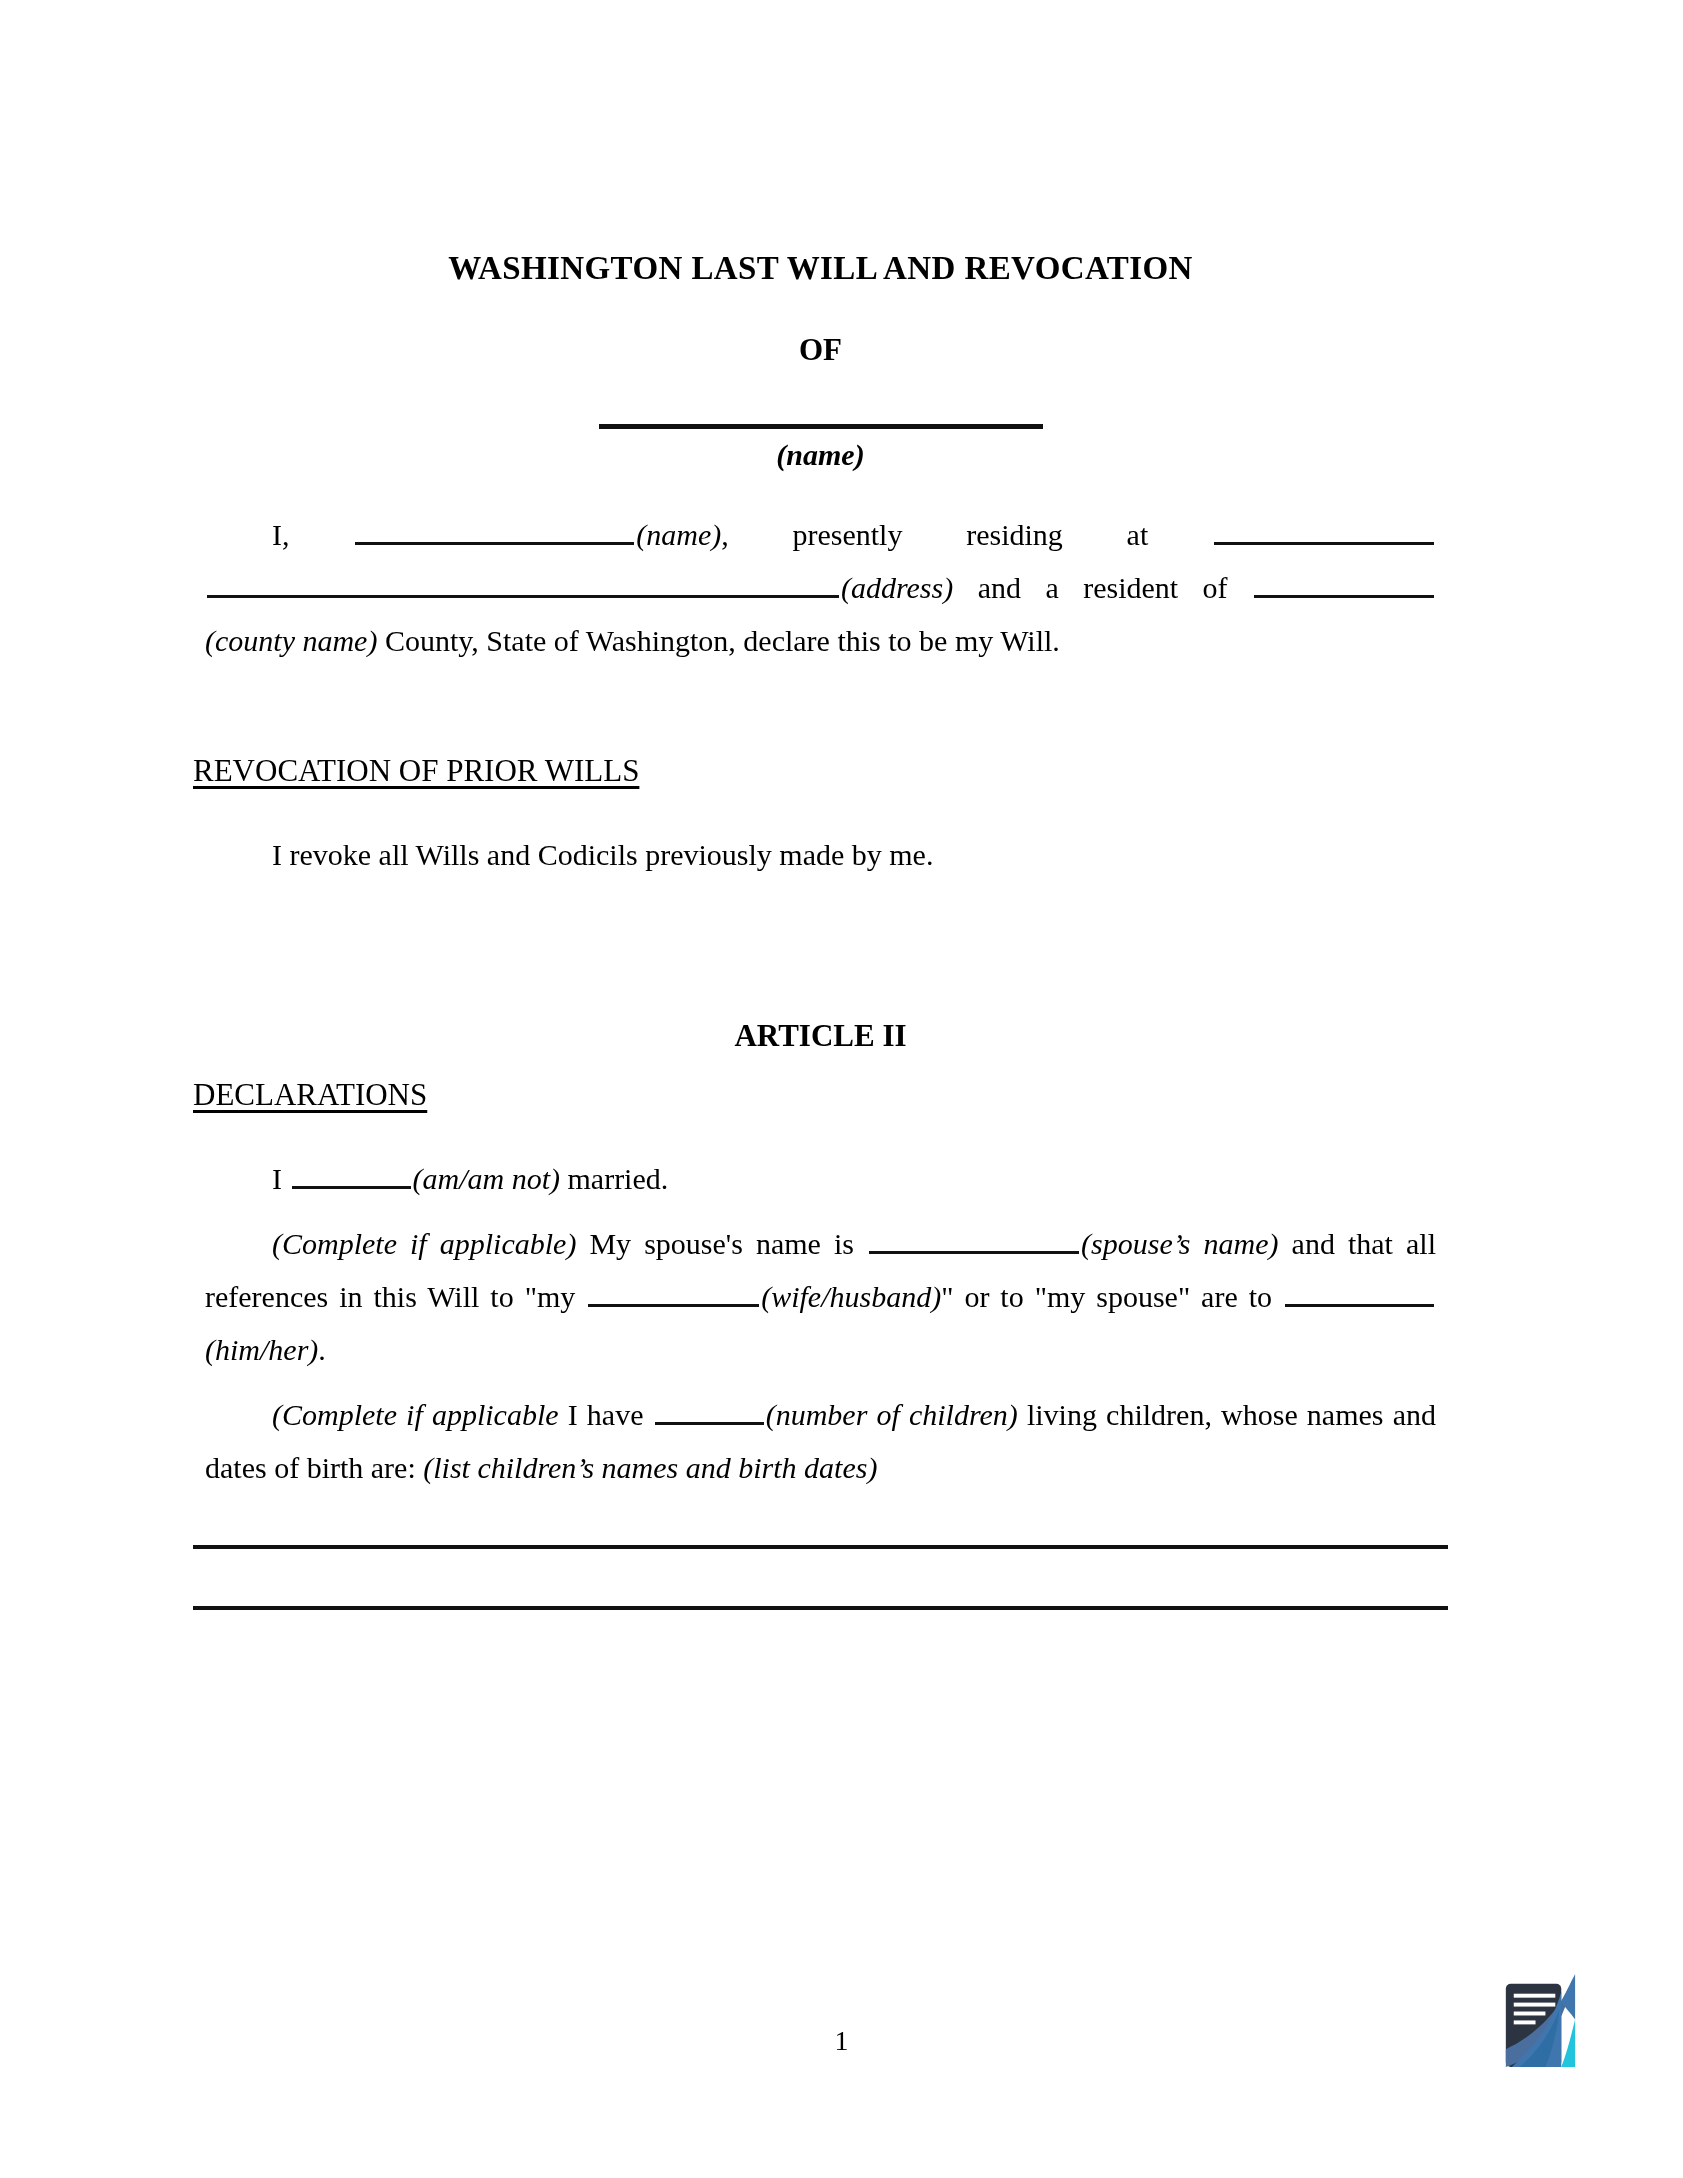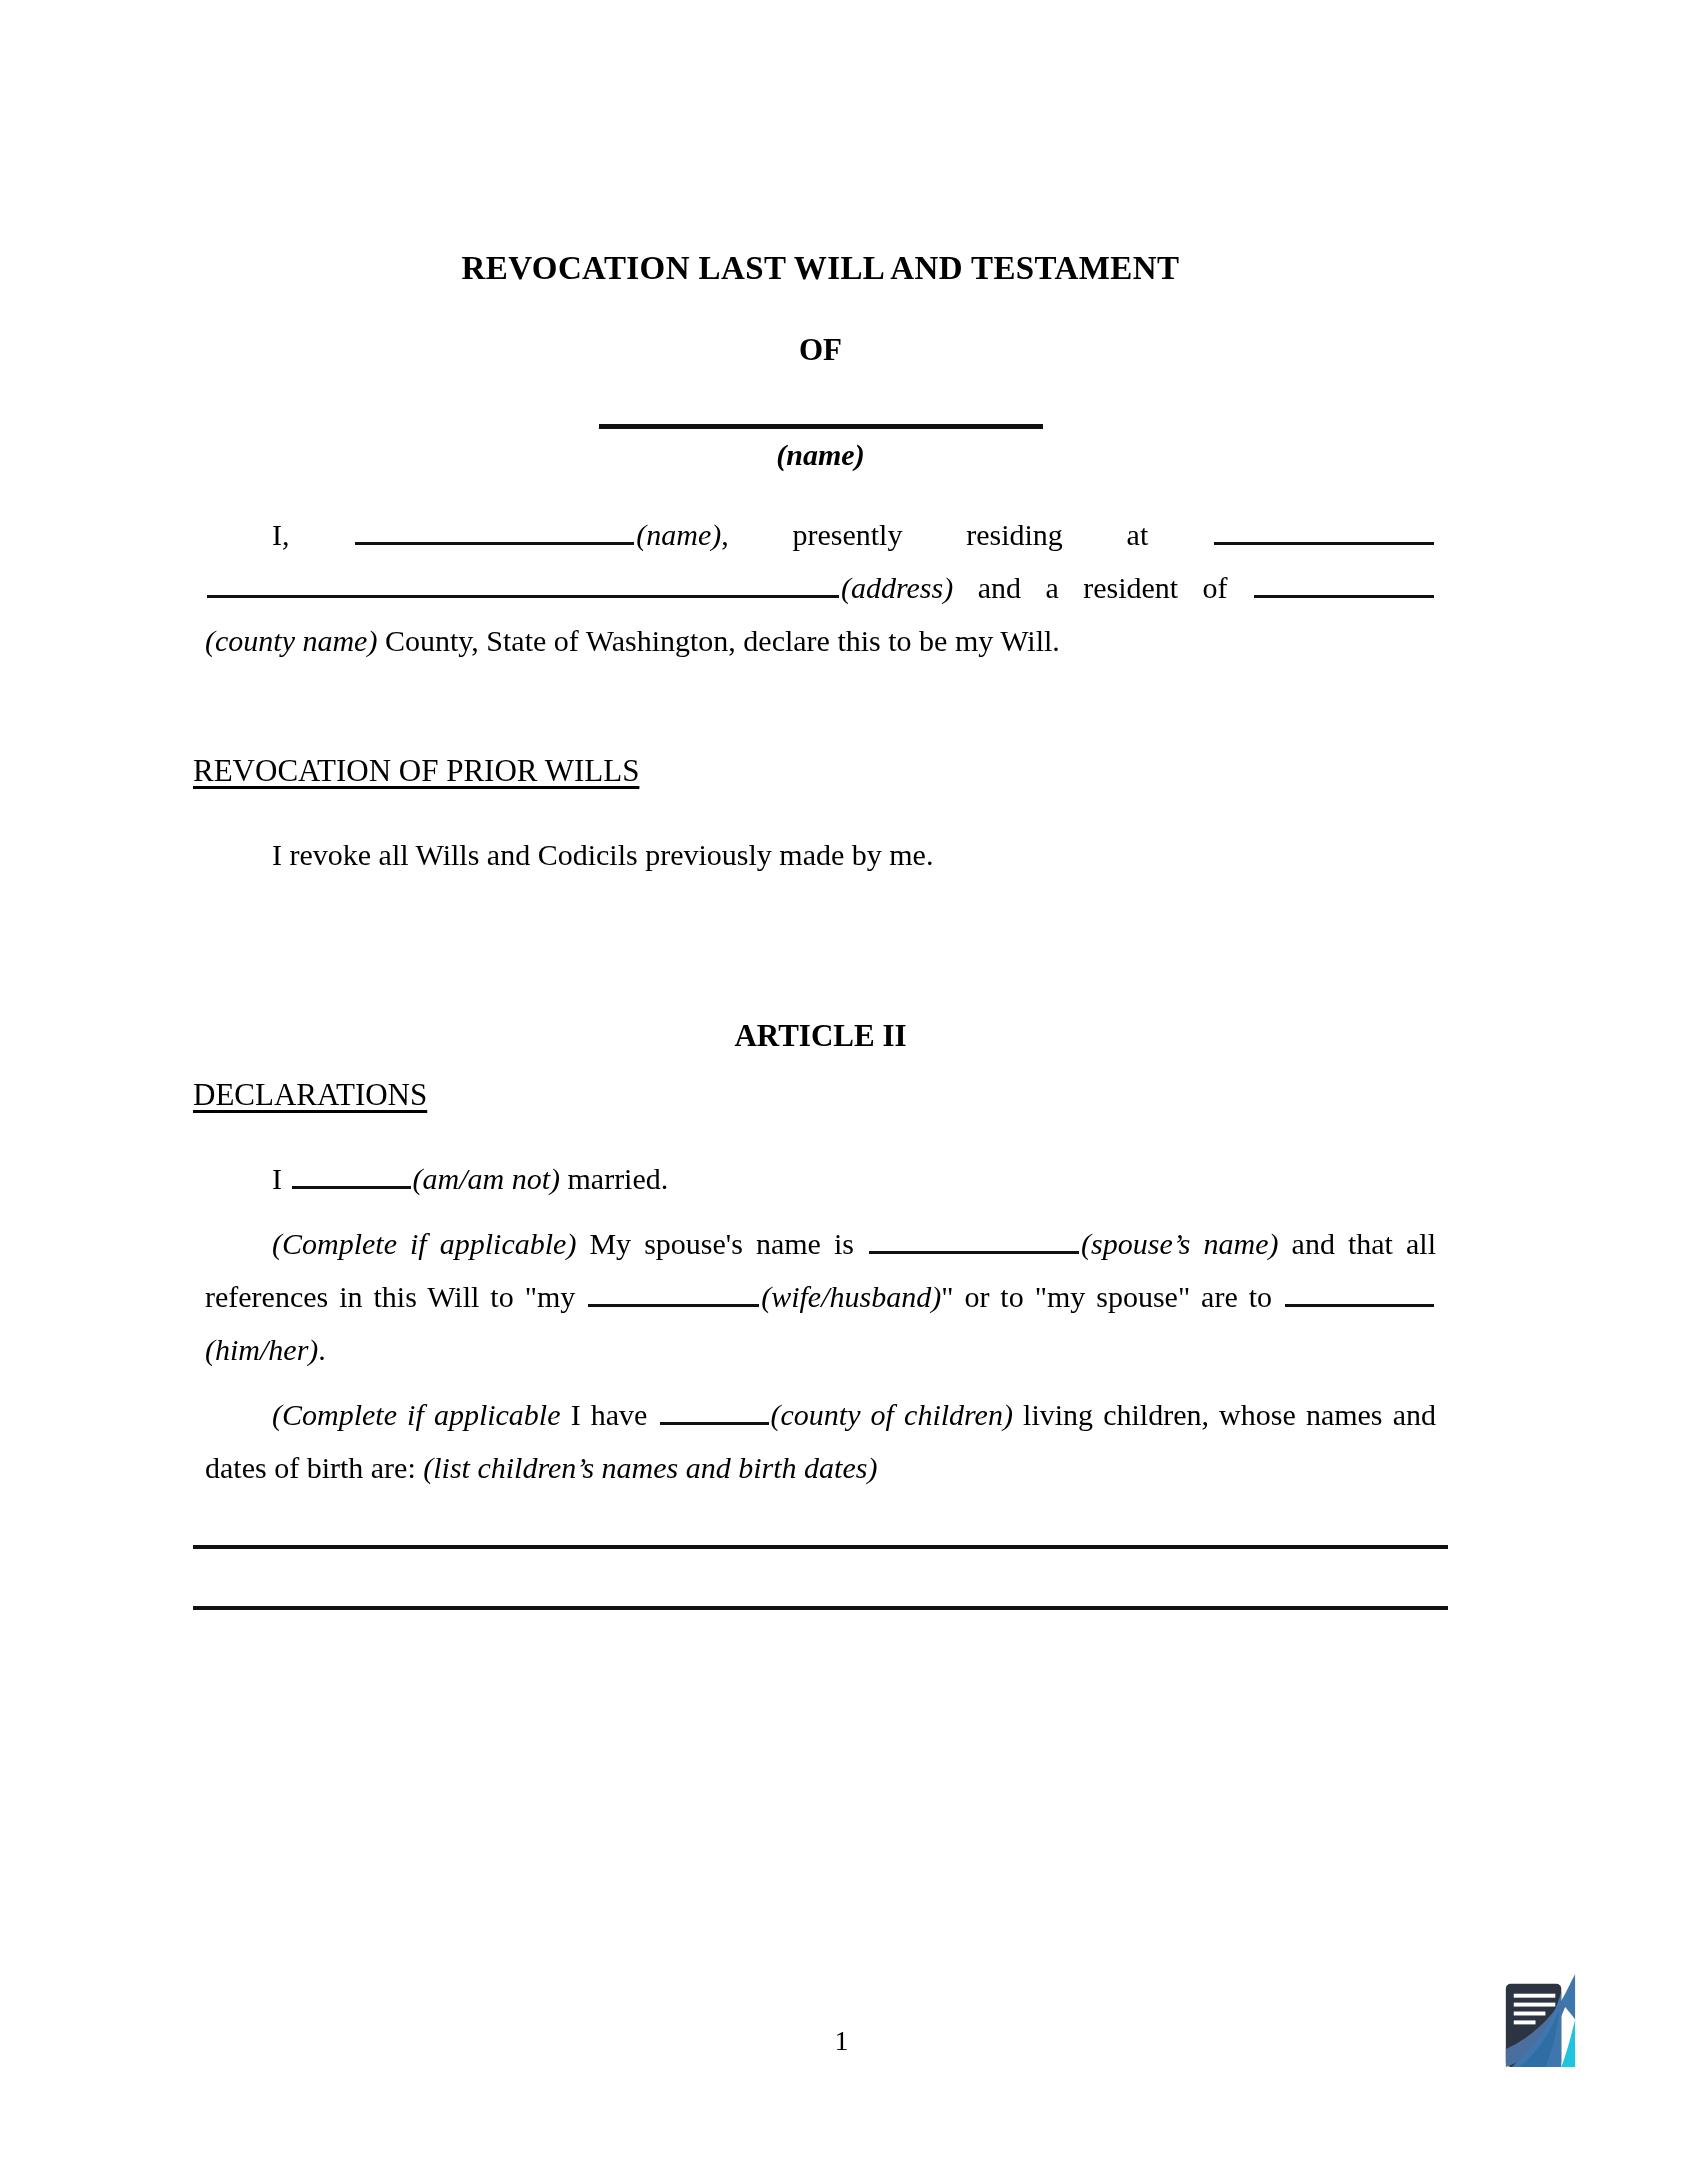--- a/index.html
+++ b/index.html
@@ -151,21 +151,21 @@
     height: 111px;
   }
 </style>
 </head>
 <body>
 
 <div class="page">
 
   <div class="content">
 
-    <div class="title">REVOCATION LAST WILL AND TESTAMENT</div>
+    <div class="title">WASHINGTON LAST WILL AND REVOCATION</div>
 
     <div class="of">OF</div>
 
     <div class="namerule-wrap">
       <span class="namerule"></span>
     </div>
     <div class="namecap">(name)</div>
 
     <p class="body first"><span>I, </span><span class="blank b-name"></span><span class="it">(name)</span><span>, presently residing at </span><span class="blank b-addr1"></span><span class="blank b-addr2"></span><span class="it">(address)</span><span> and a resident of </span><span class="blank b-county"></span><span class="it">(county name)</span><span> County, State of Washington, declare this to be my Will.</span></p>
 
@@ -178,21 +178,21 @@
     <div class="sp-a2"></div>
     <h2 class="article">ARTICLE II</h2>
     <div class="sp-a2b"></div>
     <h2 class="heading">DECLARATIONS</h2>
     <div class="sp-a2c"></div>
 
     <p class="body indent"><span>I </span><span class="blank b-marry"></span><span class="it">(am/am not)</span><span> married.</span></p>
 
     <p class="body indent"><span class="it">(Complete if applicable)</span><span> My spouse's name is </span><span class="blank b-spouse"></span><span class="it">(spouse’s name)</span><span> and that all references in this Will to "my </span><span class="blank b-wh"></span><span class="it">(wife/husband)</span><span>" or to "my spouse" are to </span><span class="blank b-himher"></span><span class="it">(him/her)</span><span>.</span></p>
 
-    <p class="body indent"><span class="it">(Complete if applicable</span><span> I have </span><span class="blank b-numkids"></span><span class="it">(county of children)</span><span> living children, whose names and dates of birth are: </span><span class="it">(list children’s names and birth dates)</span></p>
+    <p class="body indent"><span class="it">(Complete if applicable</span><span> I have </span><span class="blank b-numkids"></span><span class="it">(number of children)</span><span> living children, whose names and dates of birth are: </span><span class="it">(list children’s names and birth dates)</span></p>
 
     <div class="fullrule rule1"></div>
     <div class="fullrule rule2"></div>
 
   </div>
 
   <div class="pagenum">1</div>
 
   <div class="logo">
     <svg viewBox="0 0 96 112" width="95" height="111" xmlns="http://www.w3.org/2000/svg">

